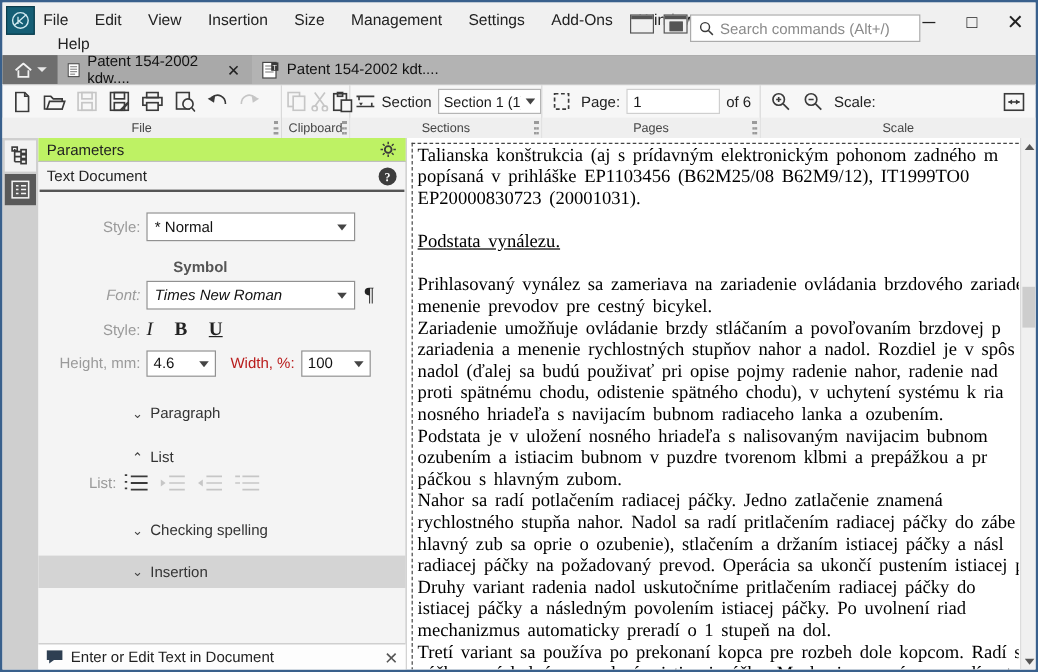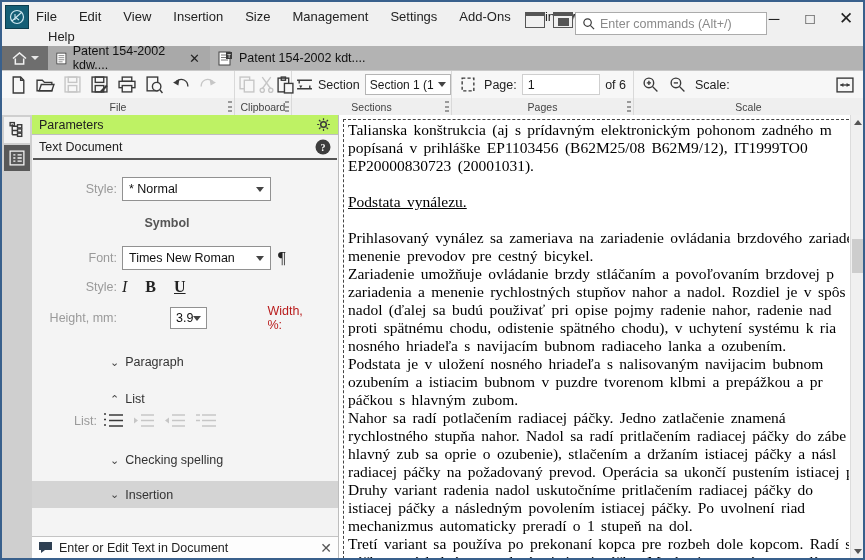--- a/index.html
+++ b/index.html
@@ -51,21 +51,21 @@
   .stripbtn.sel { background:#595959; }
 
   .panel { width:307px; background:#f4f4f4; border-right:1px solid #bdbdbd; display:flex; flex-direction:column; font-size:12.5px; }
   .phead { height:20px; background:#bef264; border-bottom:1px solid #bfbfbf; display:flex; align-items:center; padding:0 7px; color:#222; }
   .phead .sp { flex:1; }
   .psub { height:23px; display:flex; align-items:center; padding:0 7px; color:#222; }
   .psub .sp { flex:1; }
   .psep { height:2px; background:#555; margin:0 1px; }
   .prow { display:flex; align-items:center; padding-left:4px; }
   .plabel { width:86px; text-align:right; color:#9a9a9a; padding-right:5px; flex:none; }
-  .pdd { width:149px; height:24px; background:#fff; border:1px solid #919191; display:flex; align-items:center; padding:0 6px; color:#111; }
+  .pdd { width:174px; height:24px; background:#fff; border:1px solid #919191; display:flex; align-items:center; padding:0 6px; color:#111; }
   .pdd-sm { width:58px; height:22px; background:#fff; border:1px solid #919191; display:flex; align-items:center; padding:0 5px; color:#111; }
   .pheading { text-align:center; color:#555; margin-top:15px; width:270px;font-weight:bold; }
   .sechdr { display:flex; align-items:center; gap:6px; color:#333; padding-left:78px; }
   .chev { font-size:11px; color:#444; }
   .ibu { display:flex; gap:18px; align-items:center; }
   .ibu span { font-family:"Liberation Serif", serif; font-size:16px; color:#222; }
   .swatch { width:175px; height:22px; background:#000; border:1px solid #000; display:flex; align-items:center; padding:0 6px; }
   .swatch .caret { border-top-color:#fff; }
   .listicons { display:flex; gap:9px; align-items:center; }
   .pstatus { margin-top:auto; height:22px; background:#fdfdfd; border-top:1px solid #c4c4c4; display:flex; align-items:center; gap:6px; padding:0 6px; color:#222; }
@@ -119,21 +119,21 @@
     <div style="position:absolute; left:523px; top:10px; display:flex; gap:8px;">
       <div class="lay-ic"></div>
       <div class="lay-ic inner"></div>
     </div>
 
     <div class="searchbox">
       <svg class="ic" width="13" height="13" viewBox="0 0 14 14">
           <circle cx="6" cy="6" r="4"></circle>
           <path d="M9 9 L13 13"></path>
         </svg>
-      <span>Enter commands (Alt+/)</span>
+      <span>Search commands (Alt+/)</span>
     </div>
 
     <div class="winbtns">
       <div class="ctl">─</div>
       <div class="ctl">□</div>
       <div class="ctl" style="font-size:17px;">✕</div>
     </div>
   </div>
 
   <div class="tabbar">
@@ -369,43 +369,43 @@
       <div class="prow" style="margin-top:17px;">
         <span class="plabel">Style:</span>
         <div class="pdd">
           <span>* Normal</span>
             <span class="caret"></span>
         </div>
       </div>
 
       <div class="pheading">Symbol</div>
 
-      <div class="prow" style="margin-top:16px;">
+      <div class="prow" style="margin-top:4px;font-style:italic;">
         <span class="plabel">Font:</span>
         <div class="pdd">
           <span>Times New Roman</span>
             <span class="caret"></span>
         </div>
         <span style="font-family:'Liberation Serif',serif; font-size:17px; margin-left:7px; color:#222;">¶</span>
       </div>
 
       <div class="prow" style="margin-top:8px;">
         <span class="plabel">Style:</span>
         <div class="ibu">
           <span style="font-style:italic;">I</span>
           <span style="font-weight:bold;">B</span>
           <span style="font-weight:bold; text-decoration:underline;">U</span>
         </div>
       </div>
 
 
-      <div class="prow" style="margin-top:8px;gap:48px;">
+      <div class="prow" style="margin-top:8px;">
         <span class="plabel">Height, mm:</span>
         <div class="pdd-sm">
-            <span>3.9</span>
+            <span>4.6</span>
             <span class="caret"></span>
           </div>
         <span style="color:#b91c1c; margin-left:12px; margin-right:5px;">Width, %:</span>
         <div class="pdd-sm">
             <span>100</span>
             <span class="caret"></span>
           </div>
       </div>
 
       <div class="sechdr" style="margin-top:23px;">

